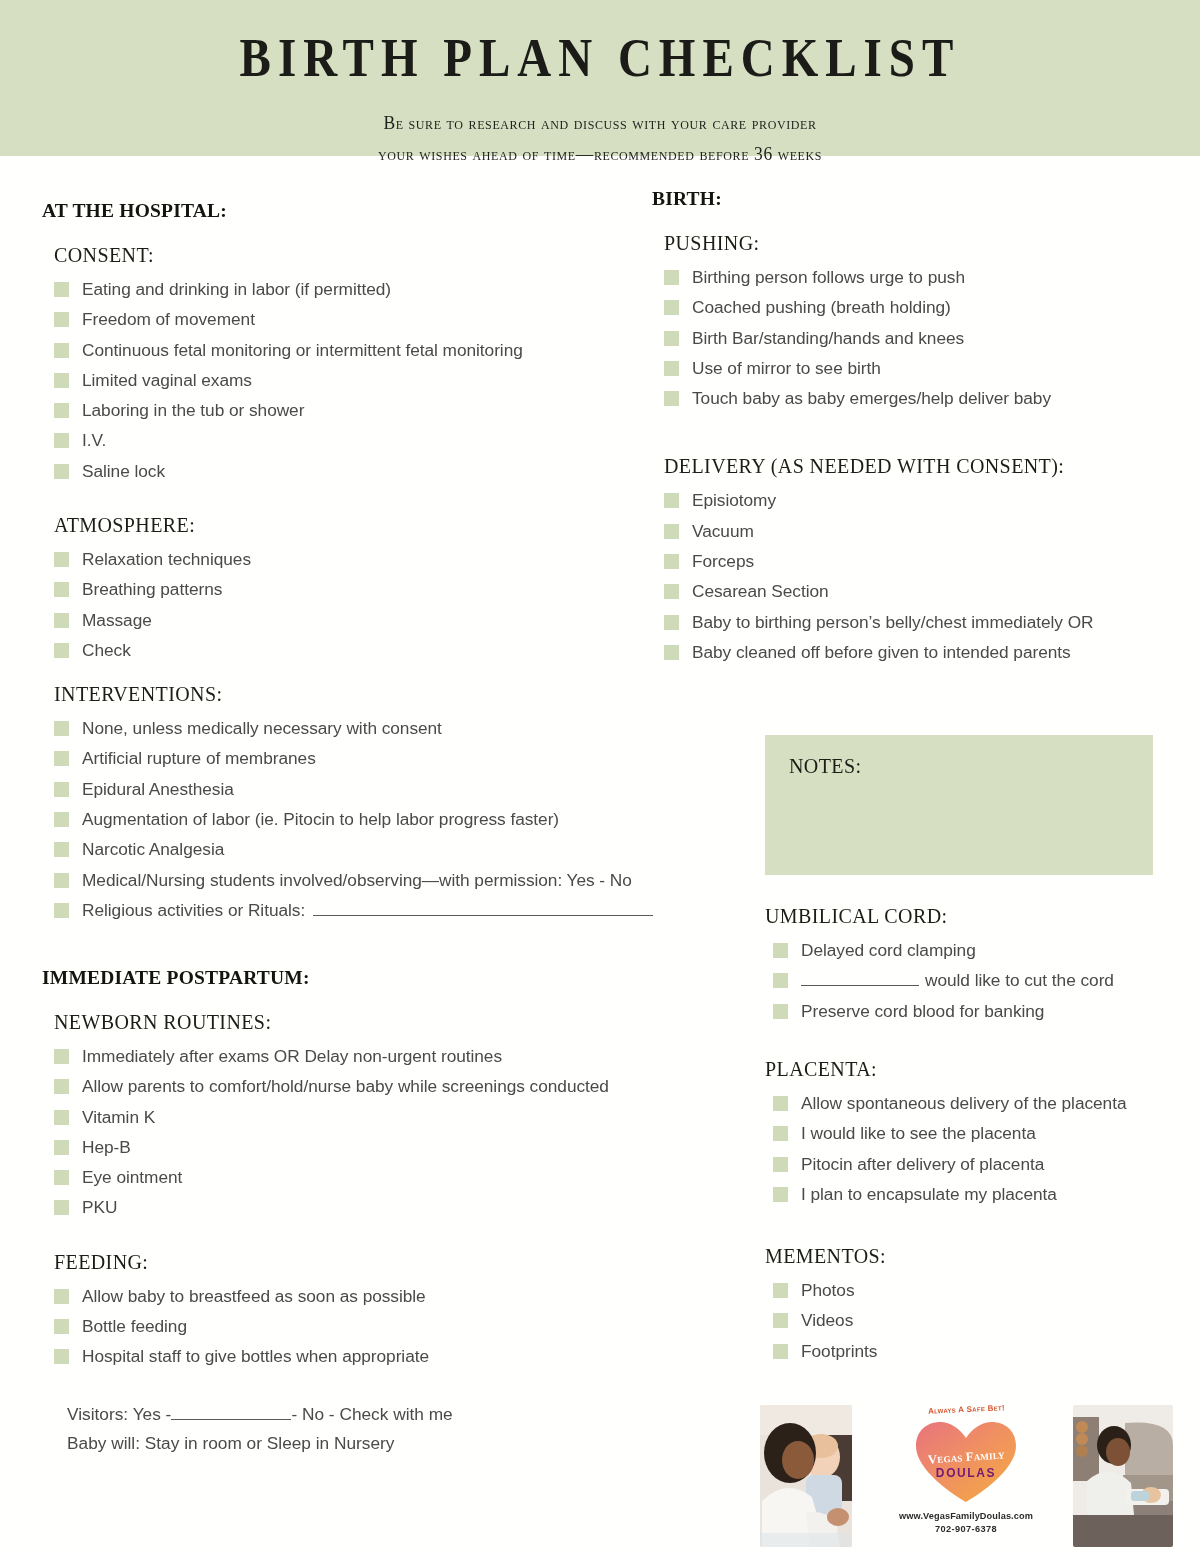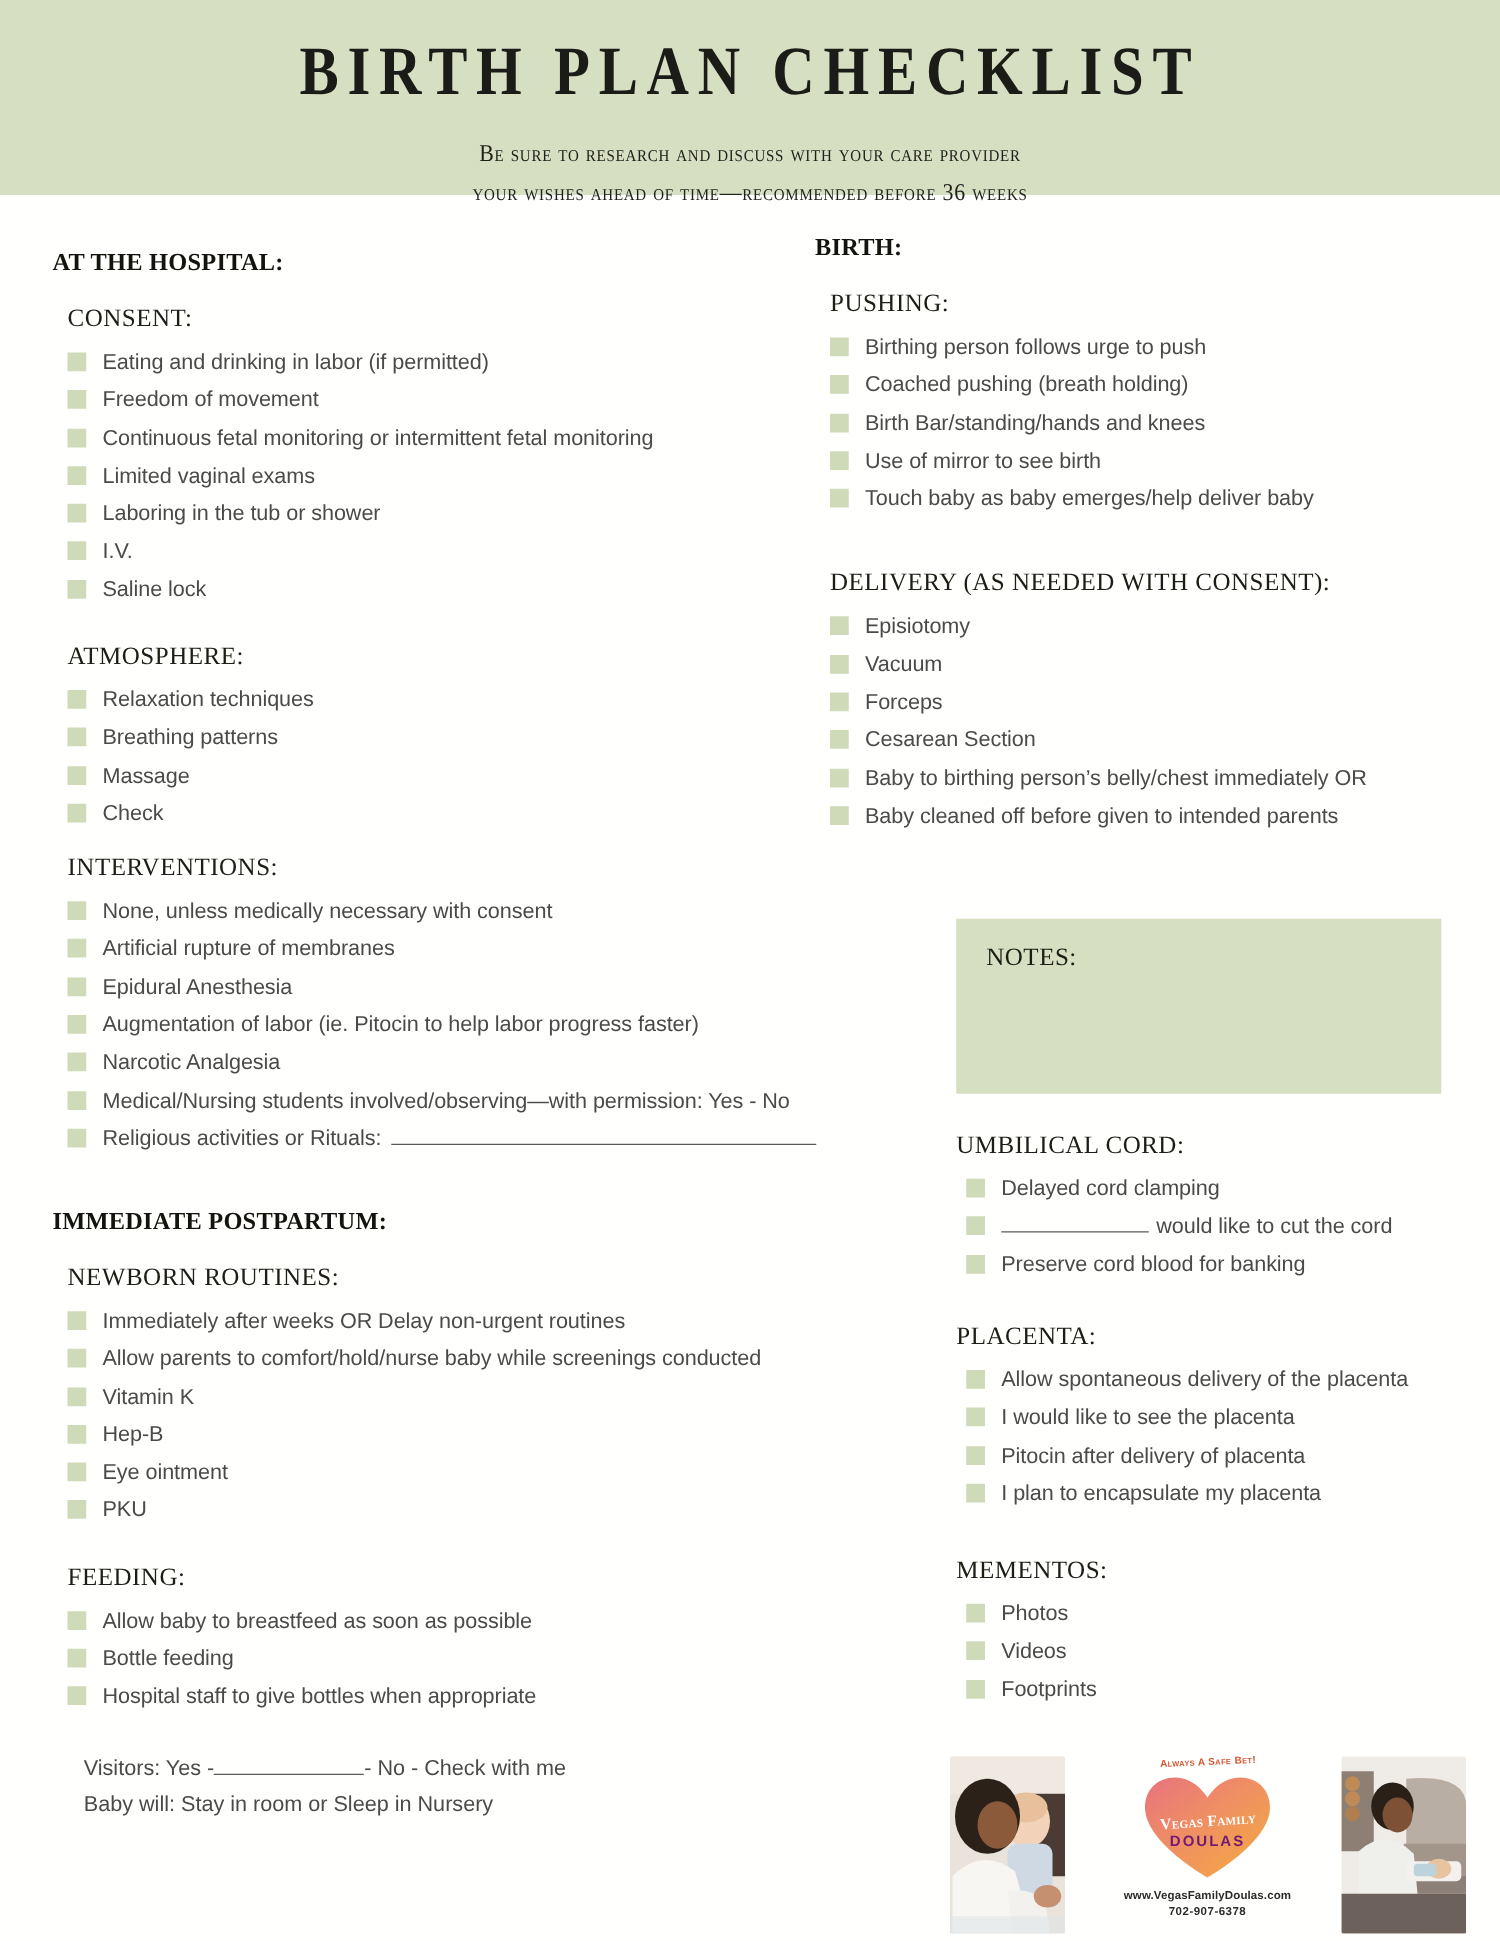--- a/index.html
+++ b/index.html
@@ -277,21 +277,21 @@
     </ul>
 
     <div class="gap-lg"></div>
 
     <div class="major-head">IMMEDIATE POSTPARTUM:</div>
 
     <div class="sub-head">NEWBORN ROUTINES:</div>
     <ul class="checklist">
       <li class="check-row">
           <span class="check-box"></span>
-          <span class="check-label">Immediately after weeks  OR Delay non-urgent routines</span>
+          <span class="check-label">Immediately after exams  OR Delay non-urgent routines</span>
         </li>
       <li class="check-row">
           <span class="check-box"></span>
           <span class="check-label">Allow parents to comfort/hold/nurse baby while screenings conducted</span>
         </li>
       <li class="check-row">
           <span class="check-box"></span>
           <span class="check-label">Vitamin K</span>
         </li>
       <li class="check-row">

